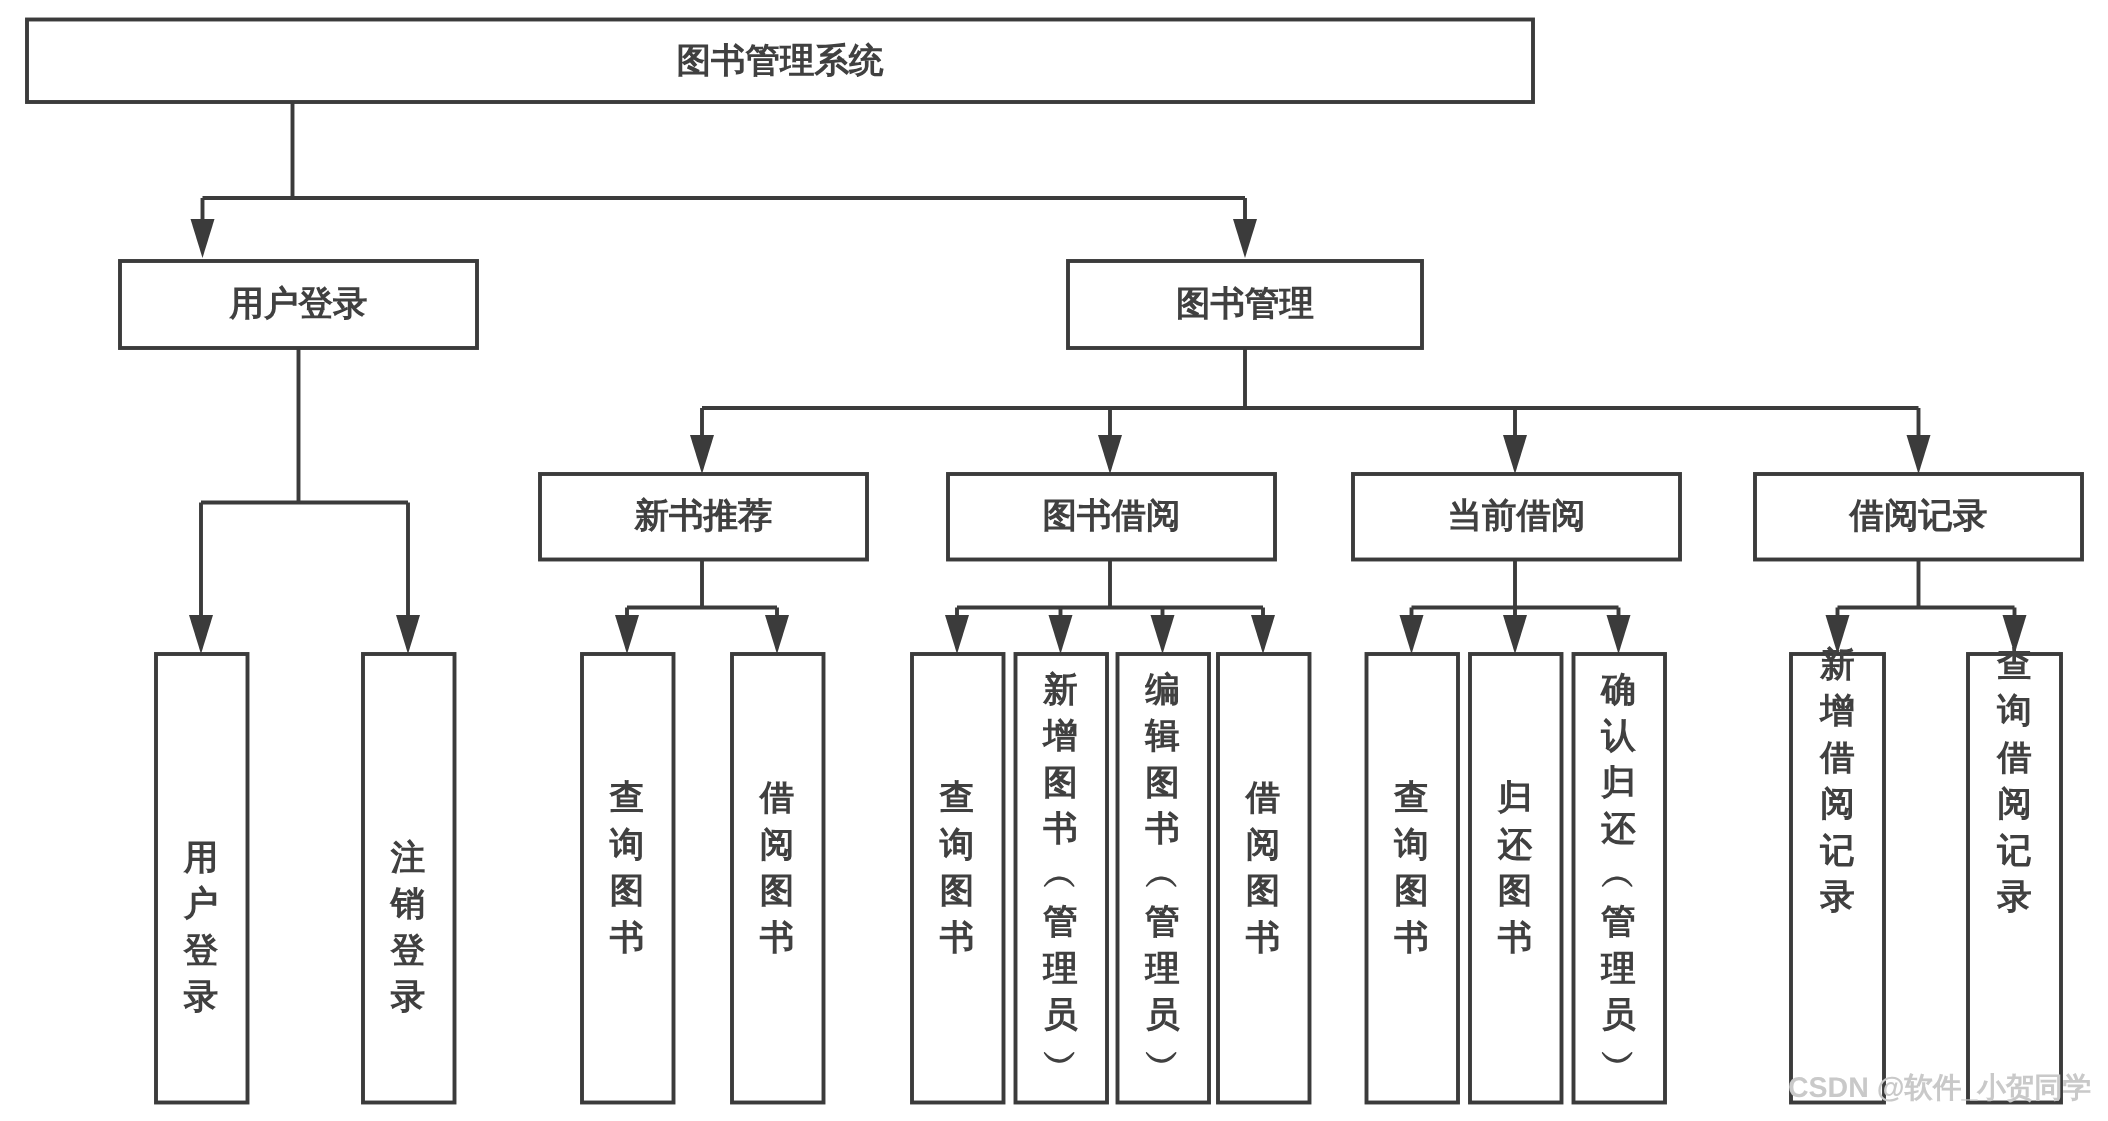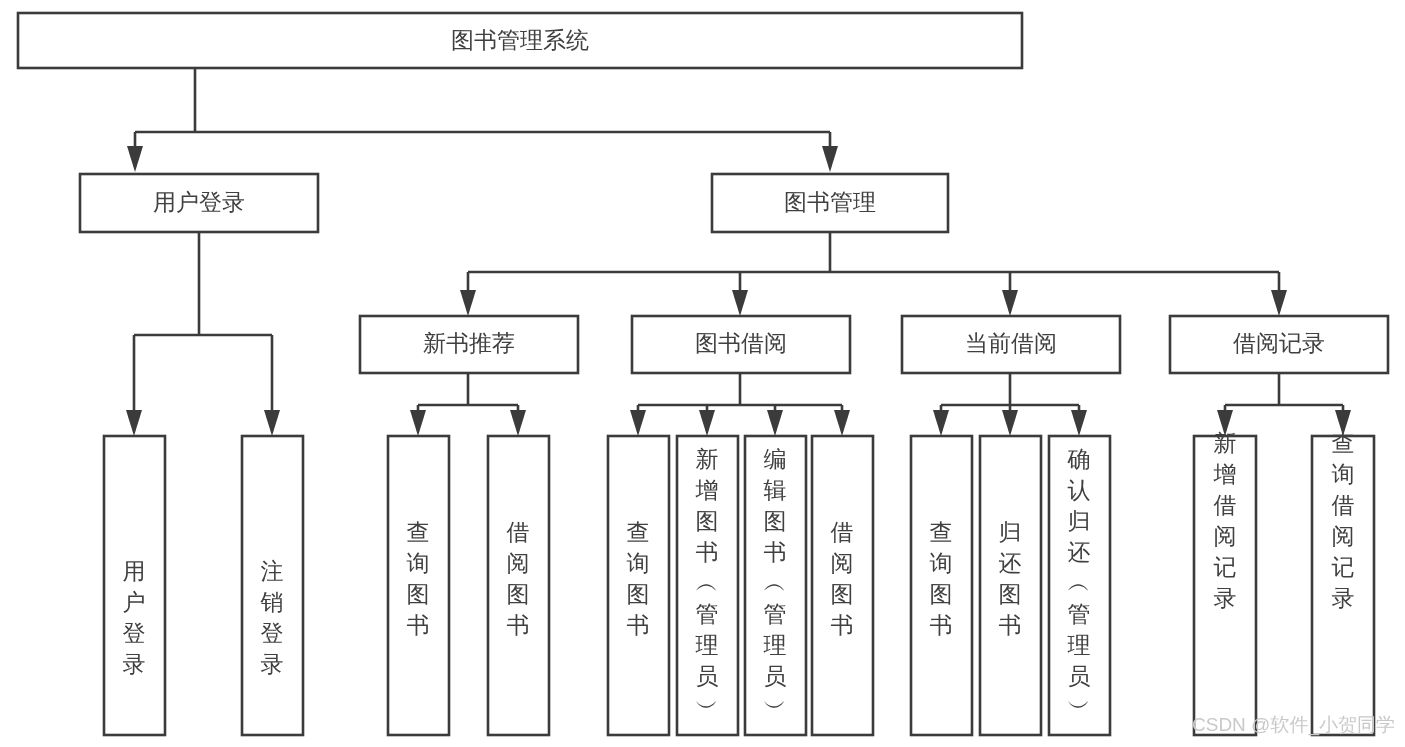--- a/index.html
+++ b/index.html
@@ -11,20 +11,21 @@
     width: 1405px;
     height: 747px;
     font-family: "Liberation Sans", "DejaVu Sans", sans-serif;
     overflow: hidden;
   }
   #diagram-root {
     position: relative;
     width: 1405px;
     height: 747px;
     background: #ffffff;
+    font-weight: bold;
   }
   svg.diagram-canvas {
     position: absolute;
     top: 0;
     left: 0;
     width: 1405px;
     height: 747px;
     display: block;
   }
   .node-box {

